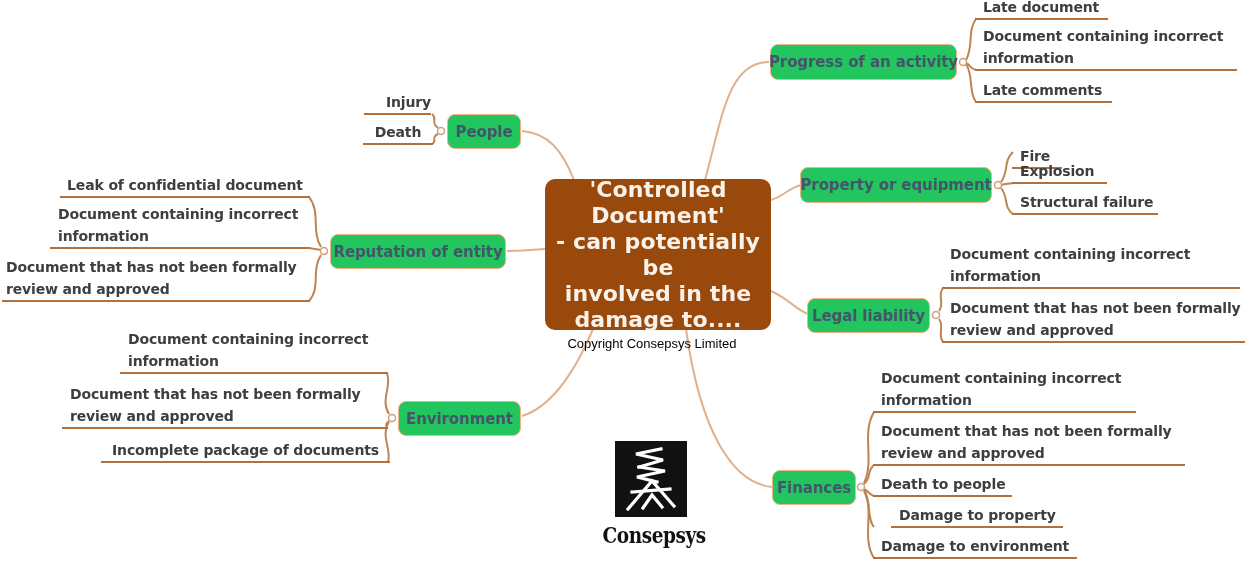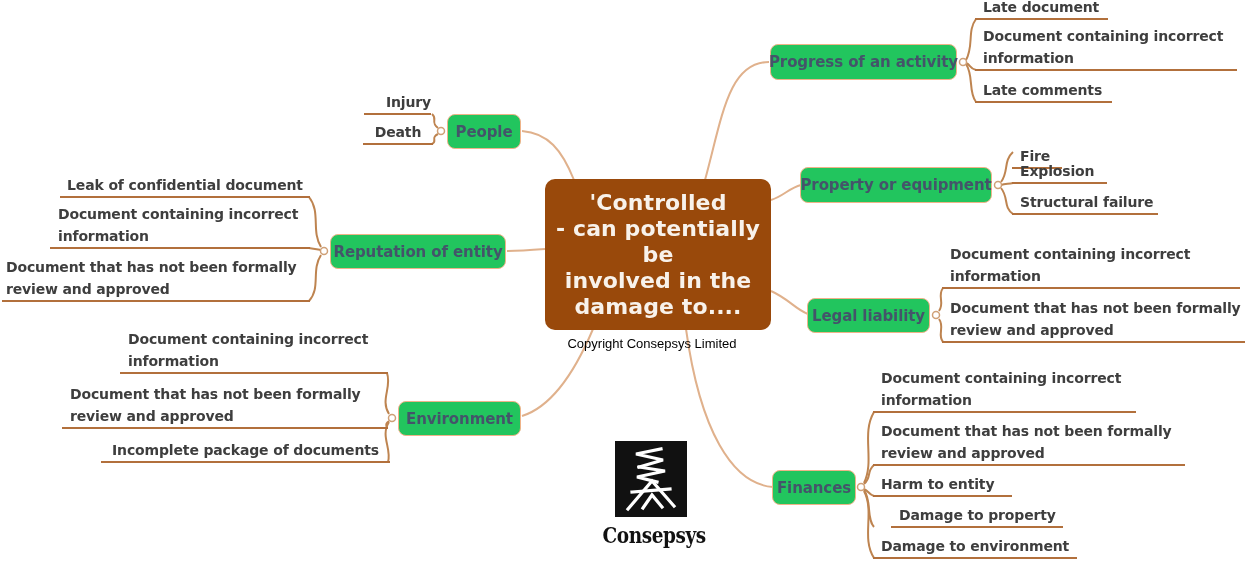--- a/index.html
+++ b/index.html
@@ -104,20 +104,21 @@
       <circle cx="936" cy="315" r="3.5"></circle>
       <circle cx="861" cy="487" r="3.5"></circle>
       <circle cx="441" cy="131" r="3.5"></circle>
       <circle cx="324" cy="251" r="3.5"></circle>
       <circle cx="392" cy="418" r="3.5"></circle>
     </g>
   </svg>
 
   <div class="central">
     <div>'Controlled</div>
+    <div>Document'</div>
     <div>- can potentially be</div>
     <div>involved in the</div>
     <div>damage to....</div>
   </div>
 
   <div class="copyright">Copyright Consepsys Limited</div>
 
   <div class="branch" style="left:770px; top:44px;  width:187px; height:36px;">Progress of an activity</div>
   <div class="branch" style="left:800px; top:167px; width:192px; height:36px;">Property or equipment</div>
   <div class="branch" style="left:807px; top:298px; width:123px; height:35px;">Legal liability</div>
@@ -132,21 +133,21 @@
 
   <div class="leaf l1 pl" style="left:1012px; top:129px; width:50px;margin-top:16px;">Fire</div>
   <div class="leaf l1 pl" style="left:1012px; top:160px; width:95px;">Explosion</div>
   <div class="leaf l1 pl" style="left:1012px; top:191px; width:146px;">Structural failure</div>
 
   <div class="leaf l2 pl" style="left:942px; top:243px; width:298px;">Document containing incorrect information</div>
   <div class="leaf l2 pl" style="left:942px; top:297px; width:303px;">Document that has not been formally review and approved</div>
 
   <div class="leaf l2 pl" style="left:873px; top:367px; width:263px;">Document containing incorrect information</div>
   <div class="leaf l2 pl" style="left:873px; top:420px; width:312px;">Document that has not been formally review and approved</div>
-  <div class="leaf l1 pl" style="left:873px; top:473px; width:139px;">Harm to entity</div>
+  <div class="leaf l1 pl" style="left:873px; top:473px; width:139px;">Death to people</div>
   <div class="leaf l1 pl" style="left:873px; top:504px; width:172px;margin-left:18px;">Damage to property</div>
   <div class="leaf l1 pl" style="left:873px; top:535px; width:204px;">Damage to environment</div>
 
   <div class="leaf l1 ctr" style="left:364px; top:91px;  width:67px;text-align:right;">Injury</div>
   <div class="leaf l1 ctr" style="left:363px; top:121px; width:70px;">Death</div>
 
   <div class="leaf l1 ctr" style="left:60px; top:174px; width:250px;">Leak of confidential document</div>
   <div class="leaf l2 pl" style="left:50px; top:203px; width:260px;">Document containing incorrect information</div>
   <div class="leaf l2" style="left:2px;  top:256px; width:308px; padding-left:4px;">Document that has not been formally review and approved</div>
 

